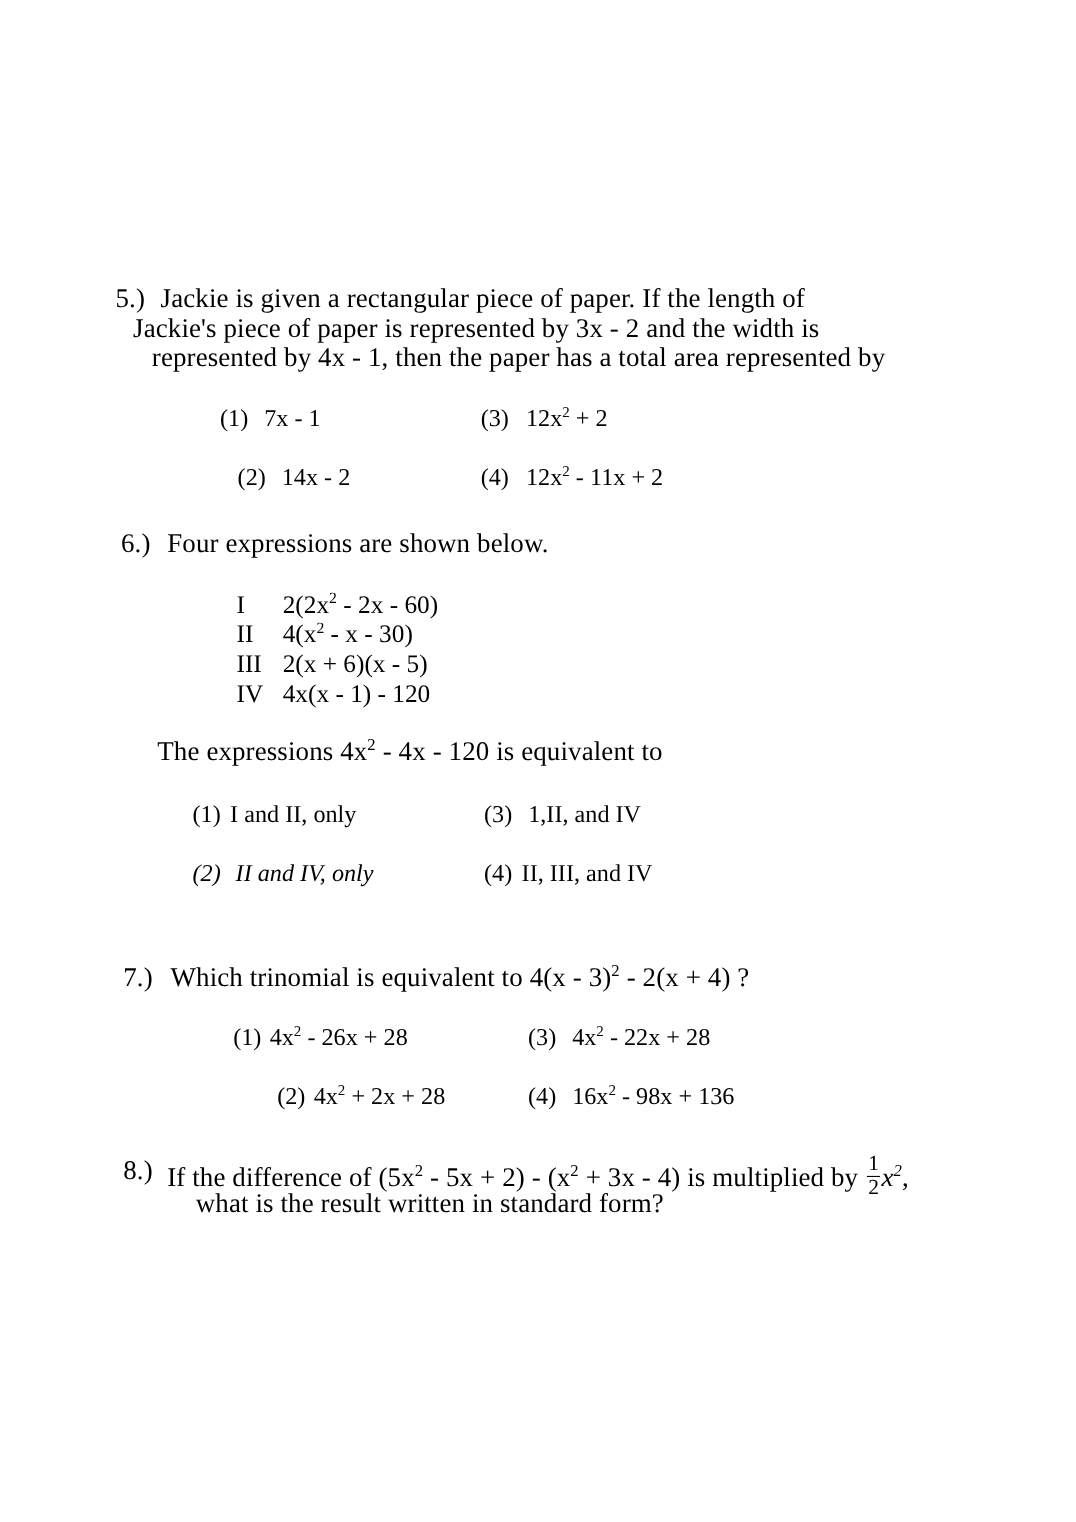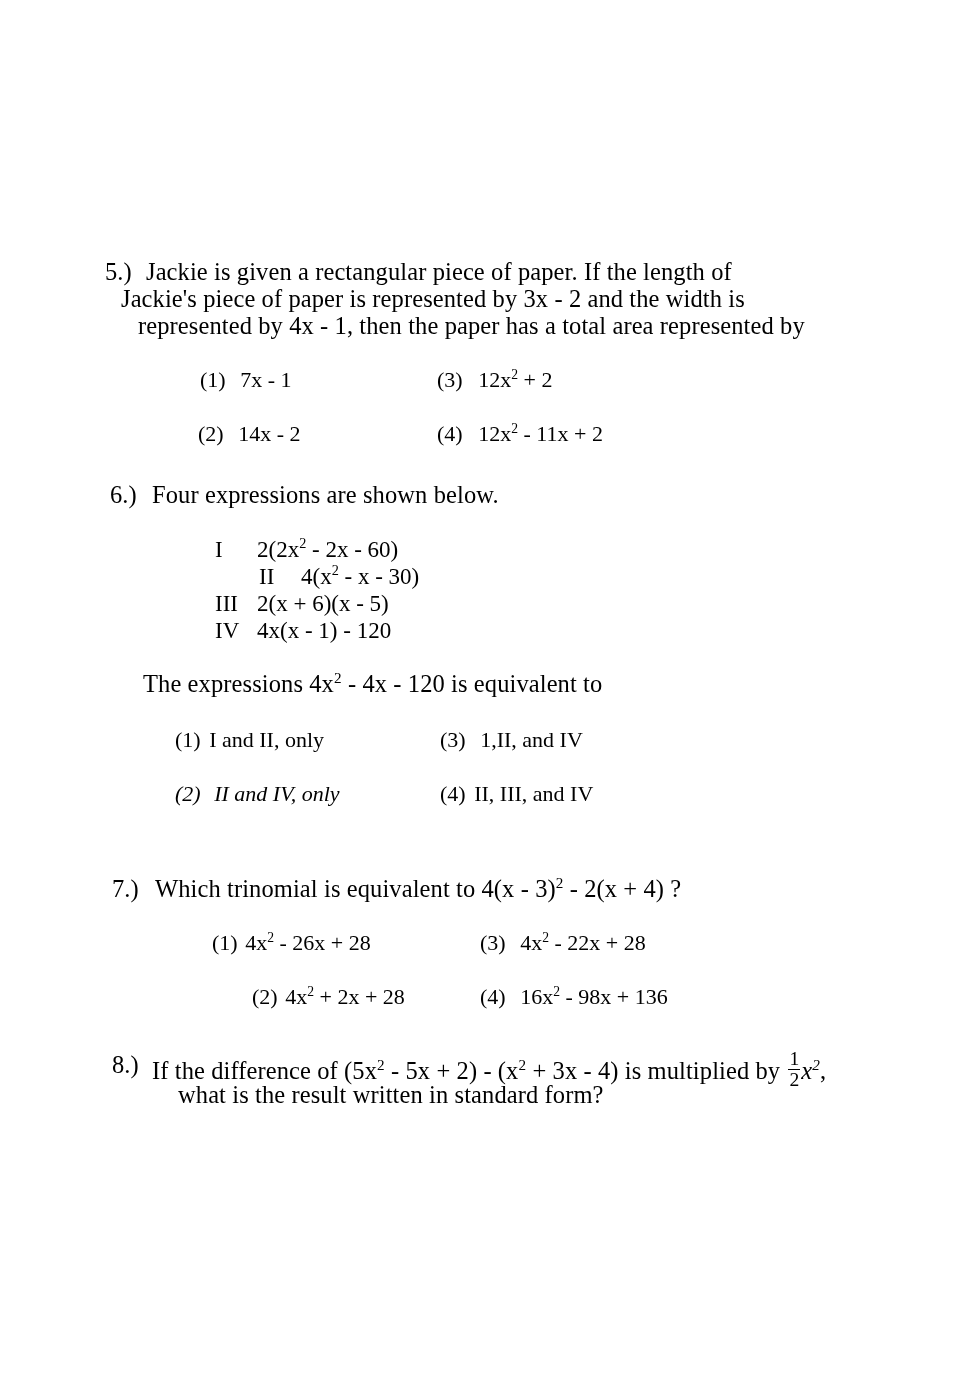--- a/index.html
+++ b/index.html
@@ -102,21 +102,21 @@
     <div class="line" style="left:105px; top:258px;">5.)</div>
     <div class="line" style="left:146px; top:258px;">Jackie is given a rectangular piece of paper.  If the length of</div>
     <div class="line" style="left:121px; top:285px;">Jackie's piece of paper is represented by 3x - 2 and the width is</div>
     <div class="line" style="left:138px; top:312px;">represented by 4x - 1, then the paper has a total area represented by</div>
 
     <div class="choice" style="left:200px; top:367px;">
       <span>(1)</span>
       <span style="display:inline-block;width:9px"></span><span>7x - 1</span>
     </div>
 
-    <div class="choice" style="left:198px; top:421px;">
+    <div class="choice" style="left:216px; top:421px;">
       <span>(2)</span>
       <span style="display:inline-block;width:9px"></span><span>14x - 2</span>
     </div>
 
     <div class="choice" style="left:437px; top:367px;">
       <span>(3)</span>
       <span style="display:inline-block;width:10px"></span><span>12x</span><sup>2</sup><span> + 2</span>
     </div>
 
     <div class="choice" style="left:437px; top:421px;text-align:right;">
@@ -125,21 +125,21 @@
     </div>
   </div>
 
   <div>
     <div class="line" style="left:110px; top:481px;">6.)</div>
     <div class="line" style="left:152px; top:481px;">Four expressions are shown below.</div>
 
     <div class="roman-row" style="left:215px; top:536px;">
       <span class="roman-label">I</span><span>2(2x</span><sup>2</sup><span> - 2x - 60)</span>
     </div>
-    <div class="roman-row" style="left:215px; top:563px;margin-left:44px;">
+    <div class="roman-row" style="left:215px; top:563px;">
       <span class="roman-label">II</span><span>4(x</span><sup>2</sup><span> - x - 30)</span>
     </div>
     <div class="roman-row" style="left:215px; top:590px;">
       <span class="roman-label">III</span><span>2(x + 6)(x - 5)</span><sup></sup><span></span>
     </div>
     <div class="roman-row" style="left:215px; top:617px;">
       <span class="roman-label">IV</span><span>4x(x - 1) - 120</span><sup></sup><span></span>
     </div>
 
     <div class="line" style="left:143px; top:670px;">

